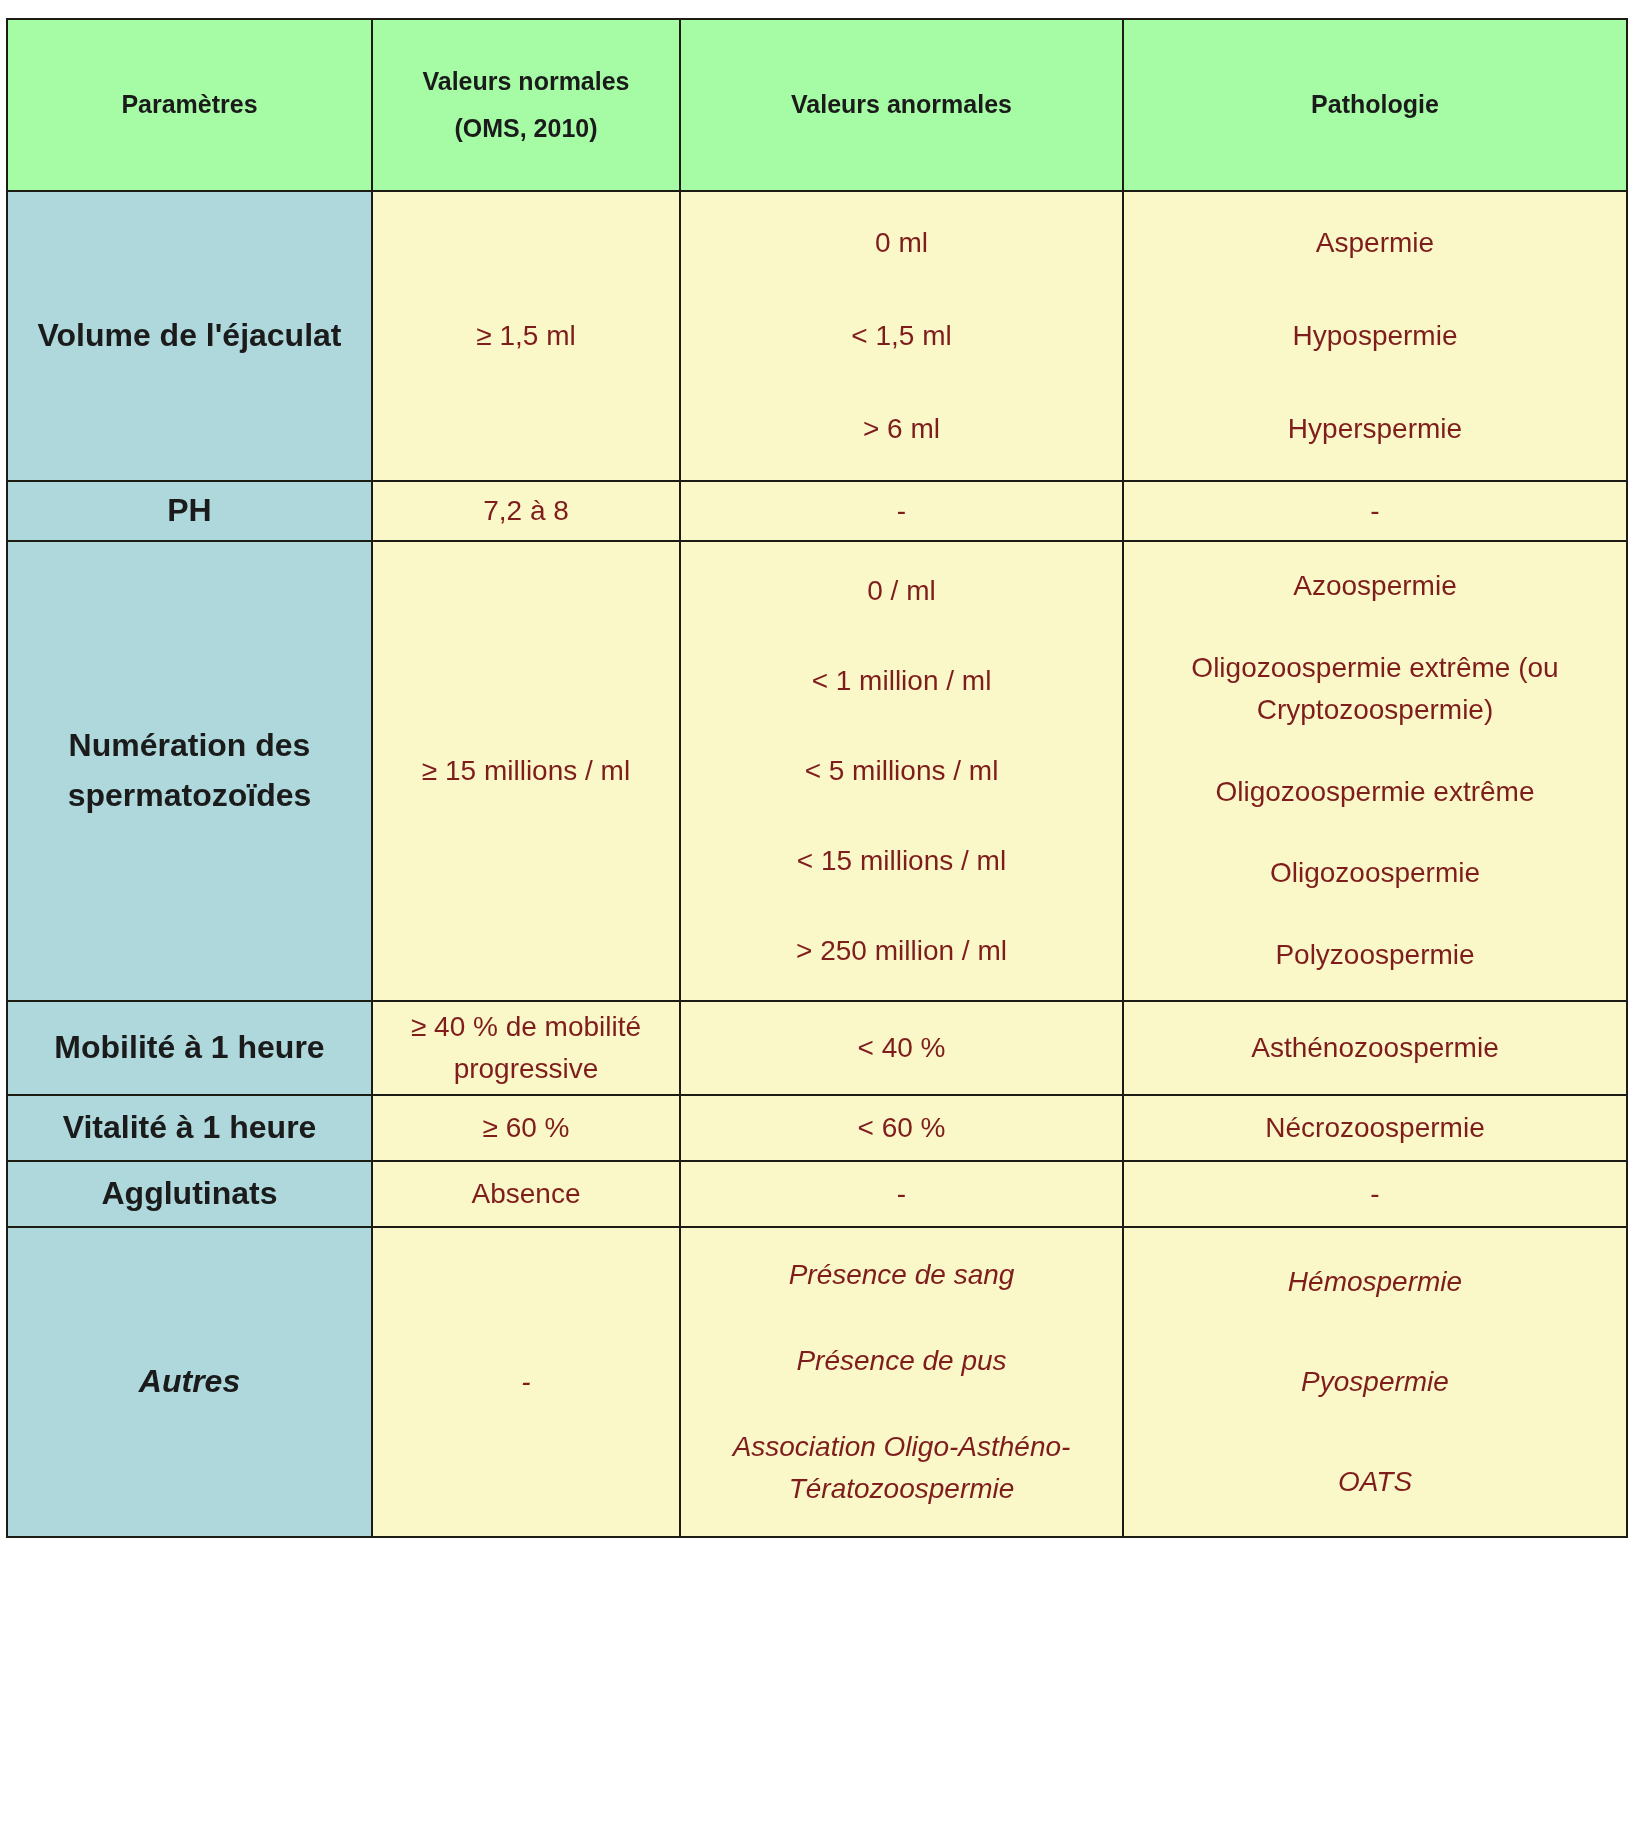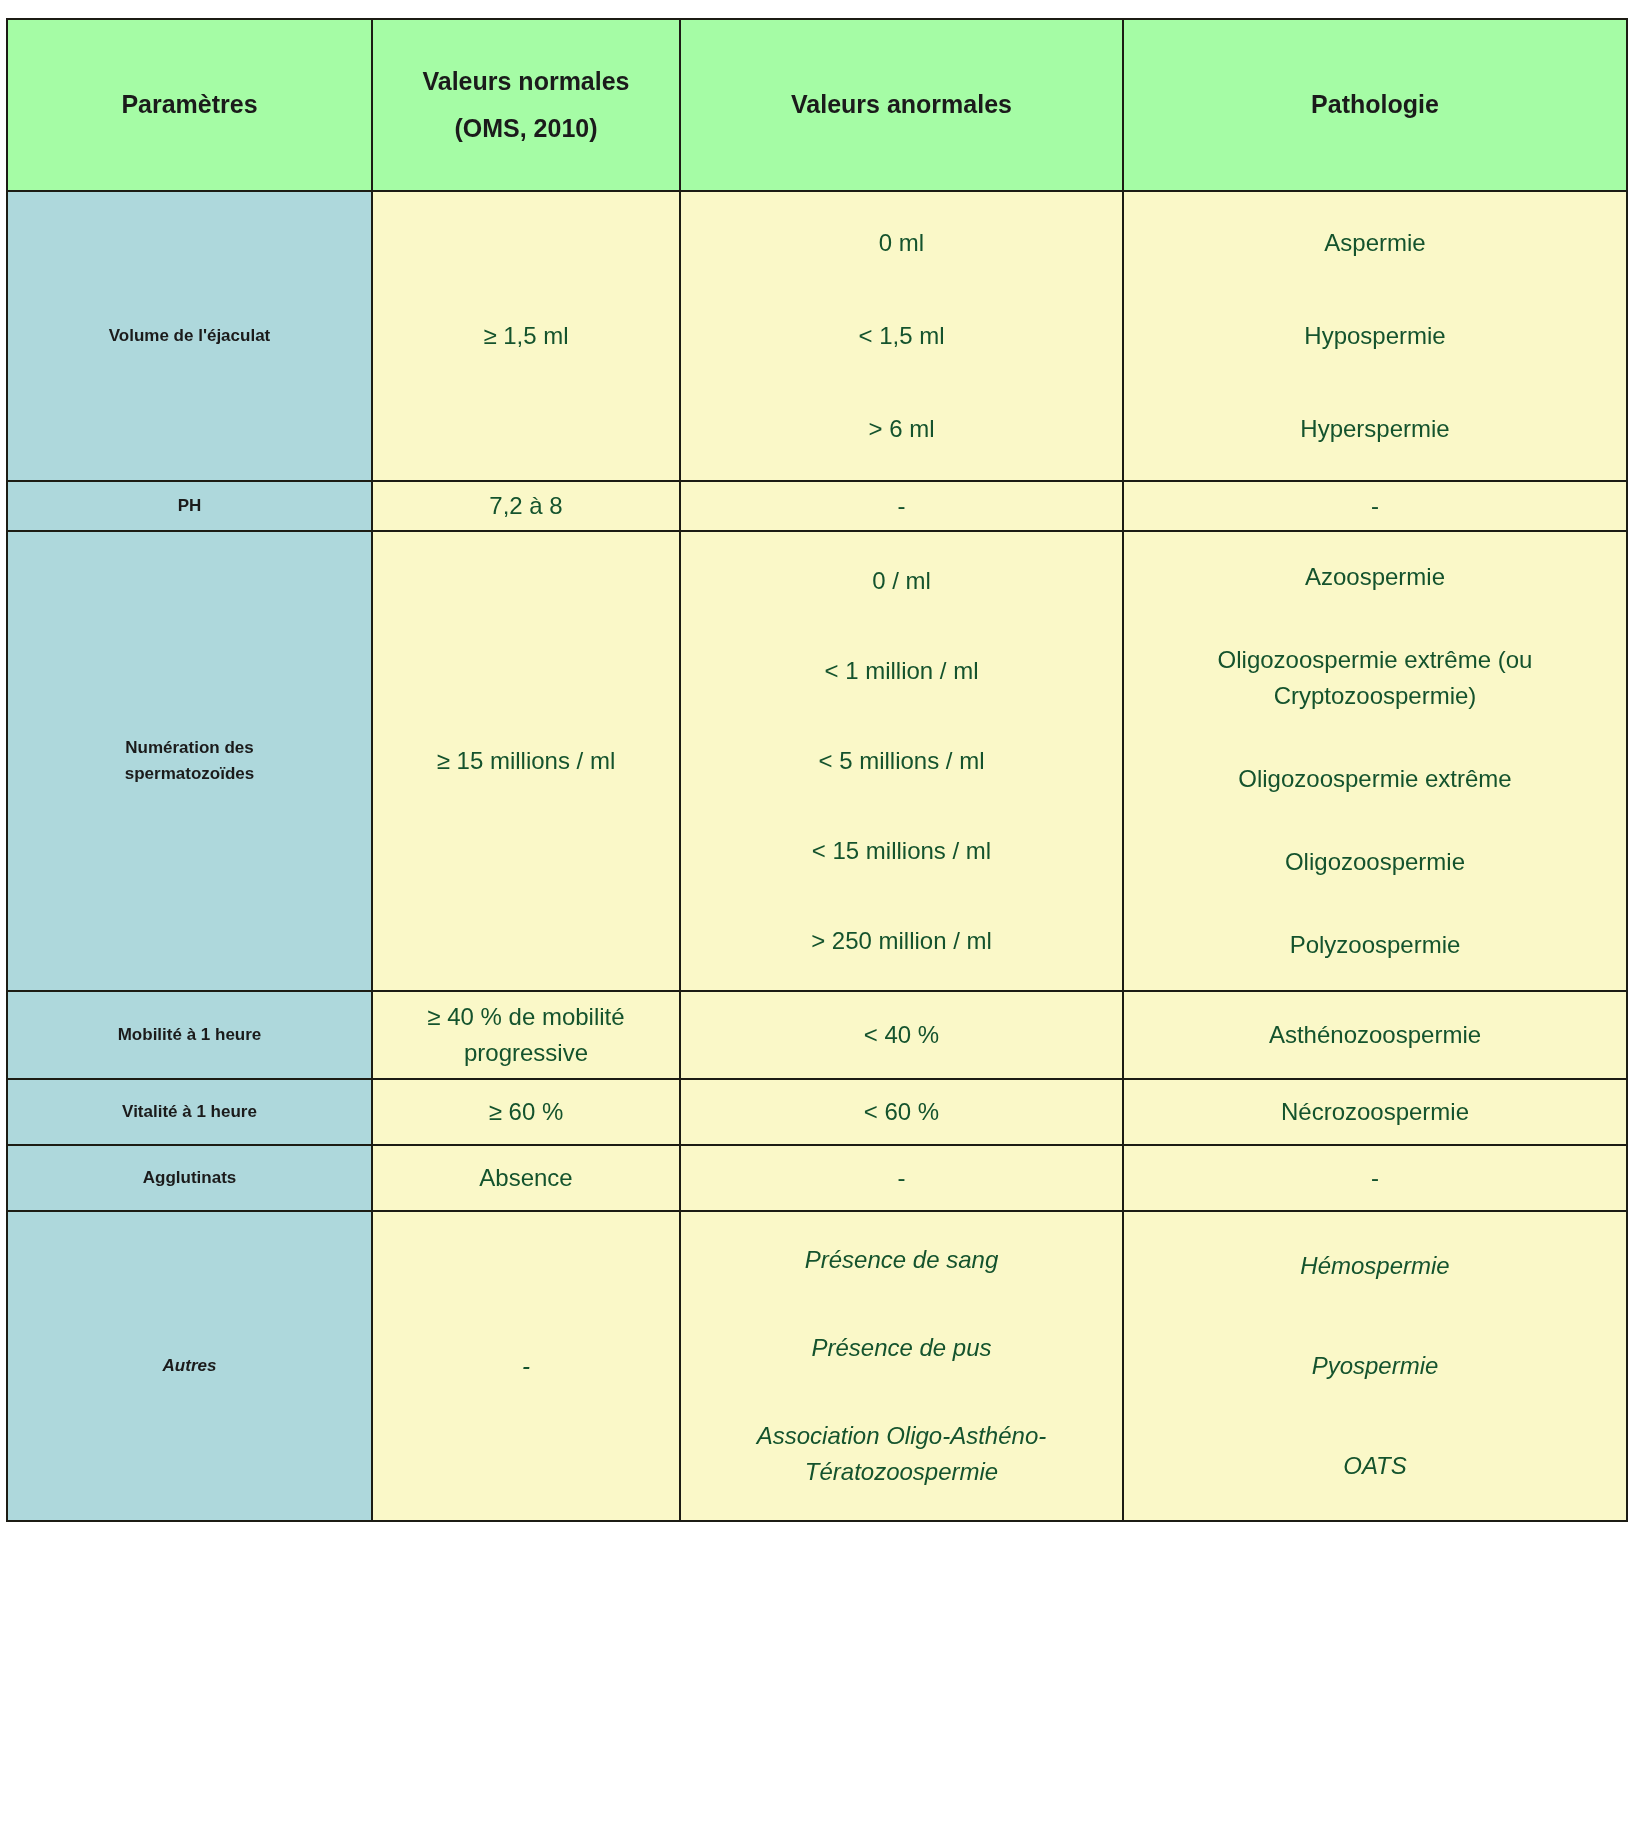--- a/index.html
+++ b/index.html
@@ -46,30 +46,30 @@
     font-weight: bold;
     font-size: 25px;
     line-height: 1.9;
     height: 172px;
     color: #1b1b1b;
   }
   th.param-head,
   td.param-cell {
     background: #aed8dc;
     font-weight: bold;
-    font-size: 17px;
+    font-size: 32px;
     line-height: 1.55;
     color: #1b1b1b;
   }
   td.value-cell {
     background: #faf8c8;
     font-weight: normal;
-    font-size: 24px;
+    font-size: 28px;
     line-height: 1.5;
-    color: #14532d;
+    color: #7f1d1d;
     margin-top: 35px;
   }
   .stack {
     display: flex;
     flex-direction: column;
     justify-content: space-around;
     align-items: center;
     height: 100%;
     width: 100%;
   }

